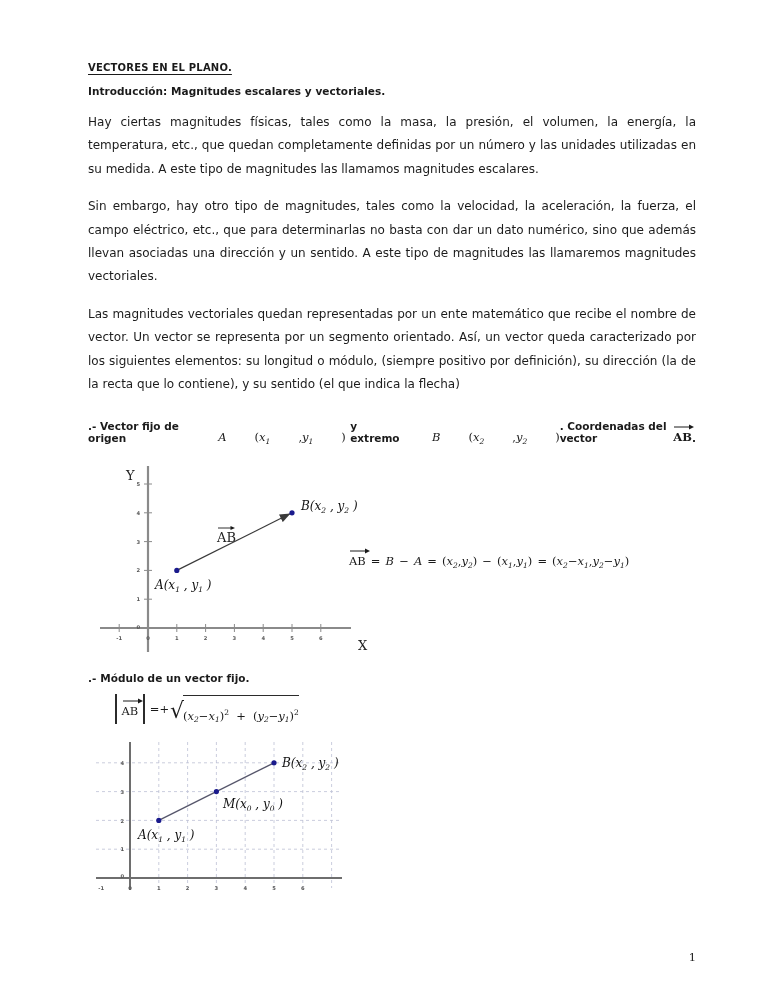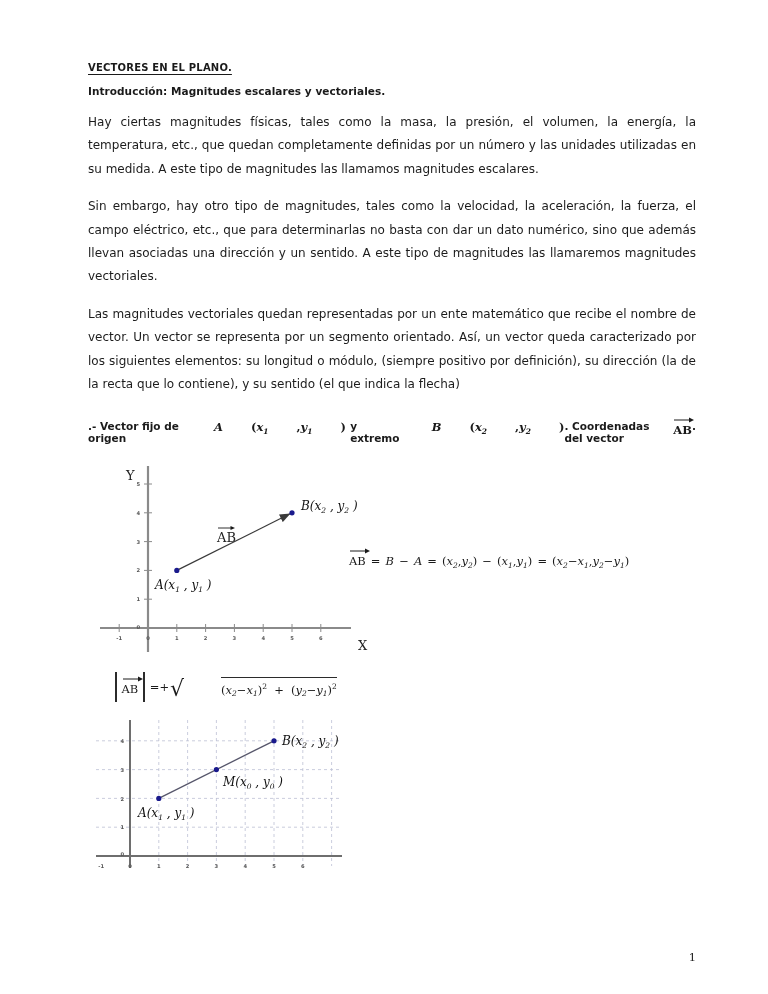--- a/index.html
+++ b/index.html
@@ -94,25 +94,25 @@
     right: 1px;
     height: 7px;
     pointer-events: none;
   }
 
   .line-fijo {
     font-size: 10.5px;
     font-weight: bold;
     margin: 24px 0 0 0;
     display: flex;
-    align-items: flex-start;
+    align-items: flex-end;
     flex-wrap: nowrap;
     gap: 0px;
   }
-  .line-fijo .mi, .line-fijo .mn { font-weight: bold; margin-left: 28px; }
+  .line-fijo .mi, .line-fijo .mn { font-weight: normal; margin-left: 28px; }
 
   
   .graph1-wrap {
     position: relative;
     width: 600px;
     height: 200px;
     margin: 18px 0 0 8px;
   }
   .graph1-svg { position: absolute; left: 0; top: 0; }
 
@@ -134,22 +134,21 @@
   .bar {
     display: inline-block;
     width: 1.5px;
     height: 30px;
     background: #2b2b2b;
     margin: 0 5px;
   }
   .sqrt-wrap {
     display: inline-block;
     position: relative;
-    padding-top: 2px;
-    margin-left: 38px;
+    padding-top: 10px;
   }
   .sqrt-bar {
     position: absolute;
     top: 0px;
     left: 0;
     right: 0;
     height: 1.2px;
     background: #2b2b2b;
   }
 
@@ -307,20 +306,21 @@
       <span class="mn">=</span>
       <span class="mn">(</span><span class="mi">x</span><sub class="msub">2</sub><span class="mn">,</span><span class="mi">y</span><sub class="msub">2</sub><span class="mn">)</span>
       <span class="mn">−</span>
       <span class="mn">(</span><span class="mi">x</span><sub class="msub">1</sub><span class="mn">,</span><span class="mi">y</span><sub class="msub">1</sub><span class="mn">)</span>
       <span class="mn">=</span>
       <span class="mn">(</span><span class="mi">x</span><sub class="msub">2</sub><span class="mn">−</span><span class="mi">x</span><sub class="msub">1</sub><span class="mn">,</span><span class="mi">y</span><sub class="msub">2</sub><span class="mn">−</span><span class="mi">y</span><sub class="msub">1</sub><span class="mn">)</span>
     </div>
   </div>
 
   
+  <div class="subheading" style="margin-top:10px">.- Módulo de un vector fijo.</div>
 
   <div class="mod-formula">
     <span class="bar"></span>
     <span class="vecab">
       <svg class="arw" viewBox="0 0 20 7" preserveAspectRatio="none">
         <line x1="0" y1="4" x2="17" y2="4" stroke="#1a1a1a" stroke-width="1"></line>
         <polygon points="20,4 15,1.6 15,6.4" fill="#1a1a1a"></polygon>
       </svg>
       <span>AB</span>
     </span>

